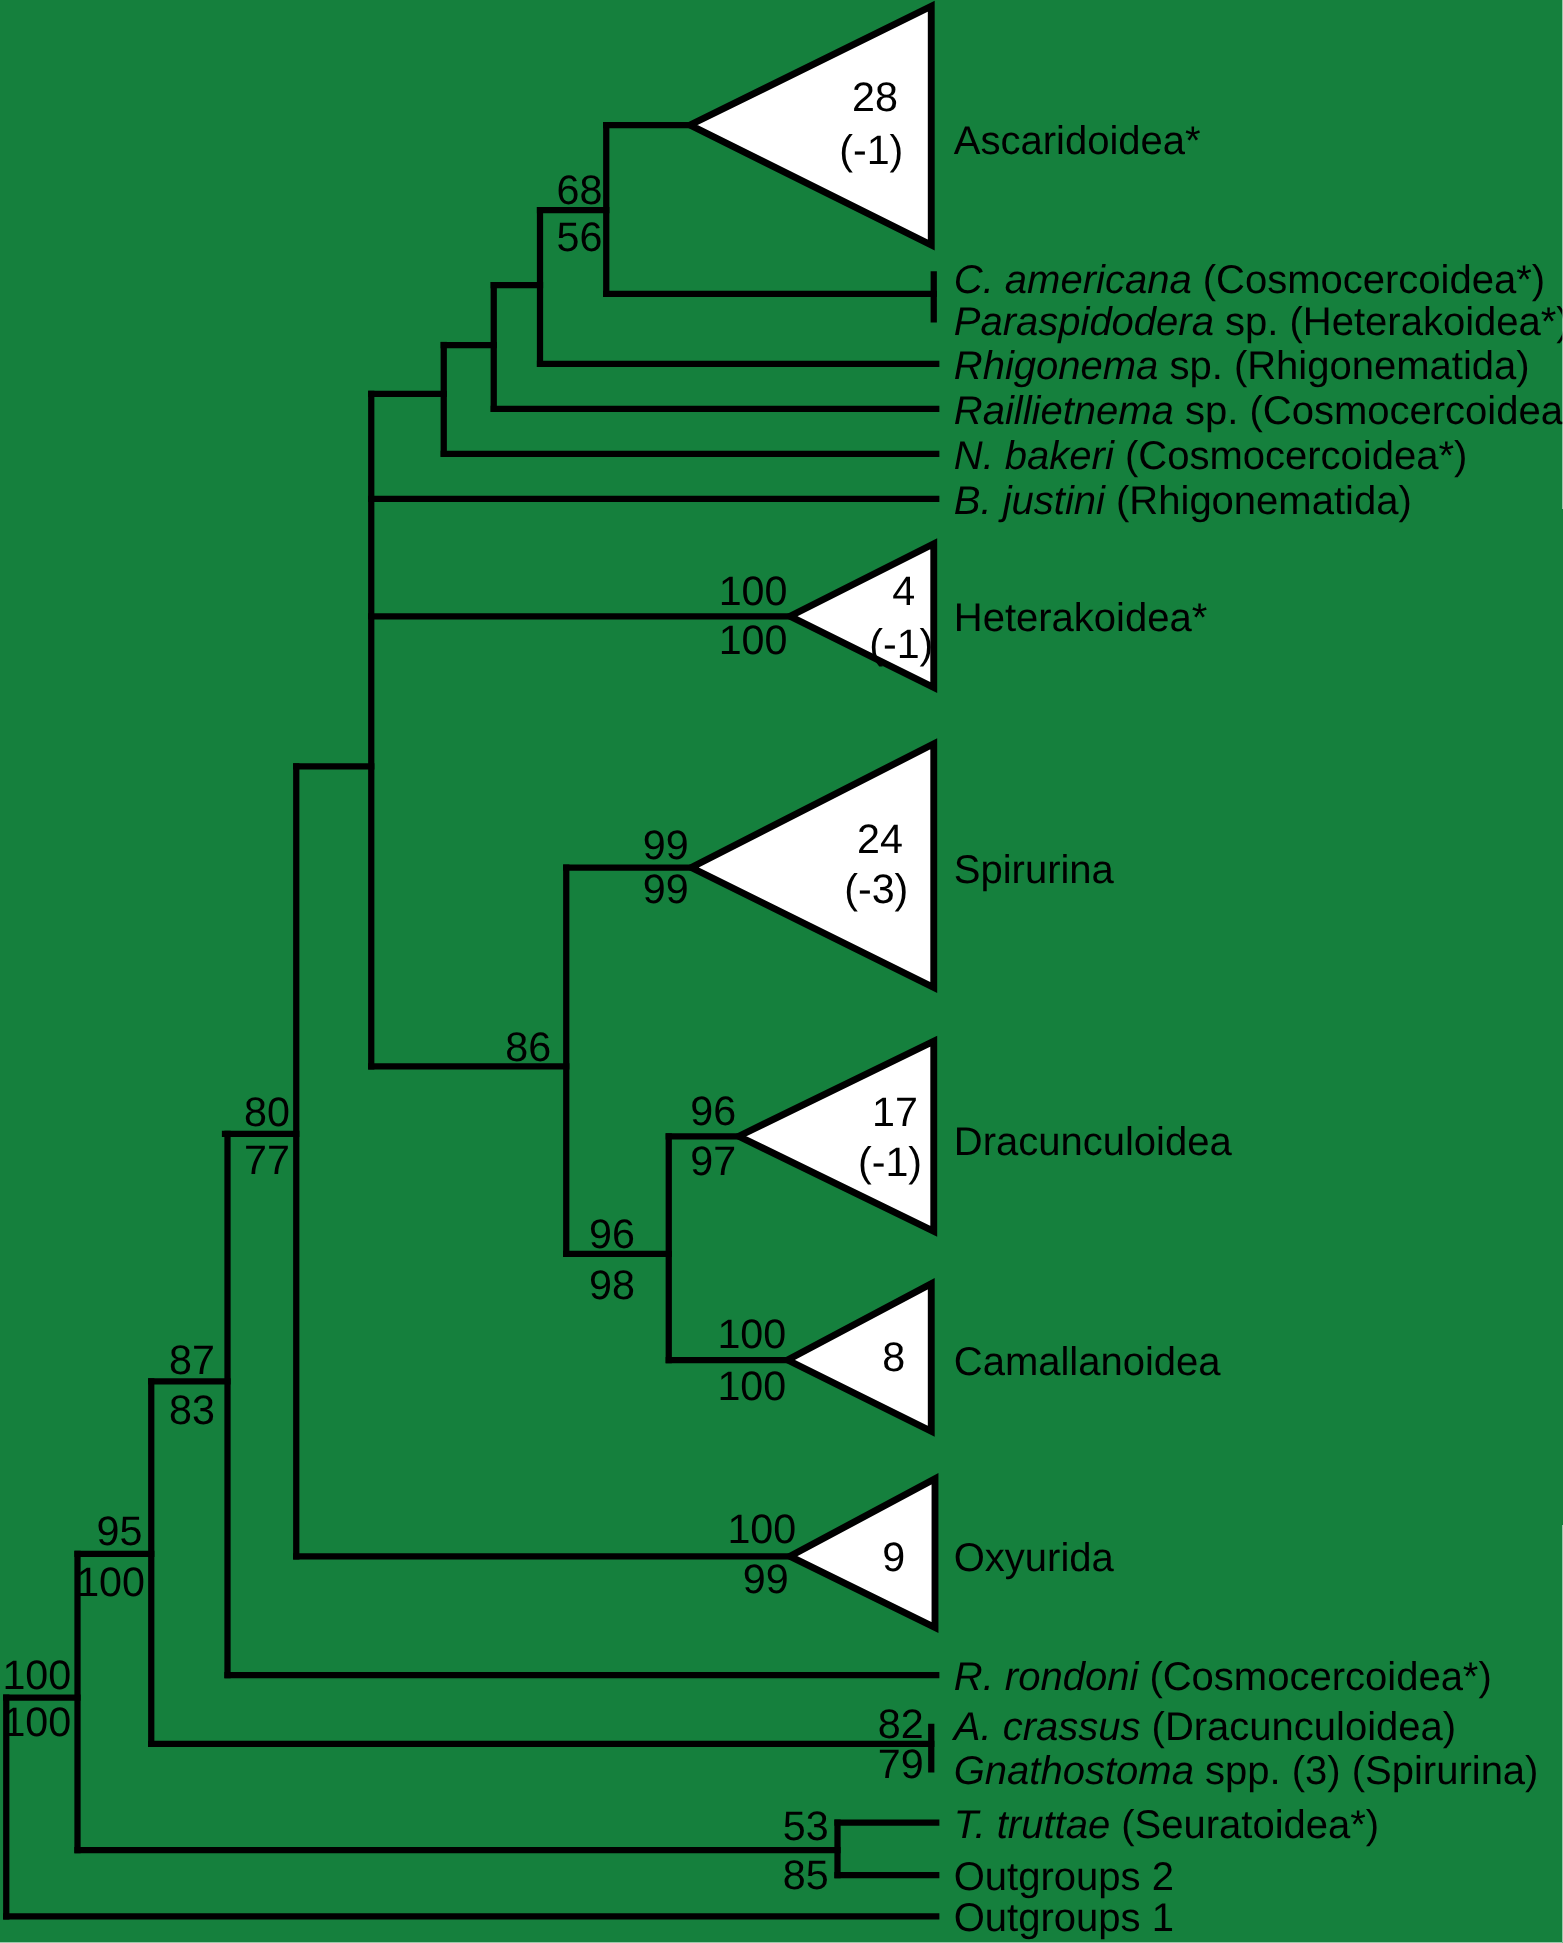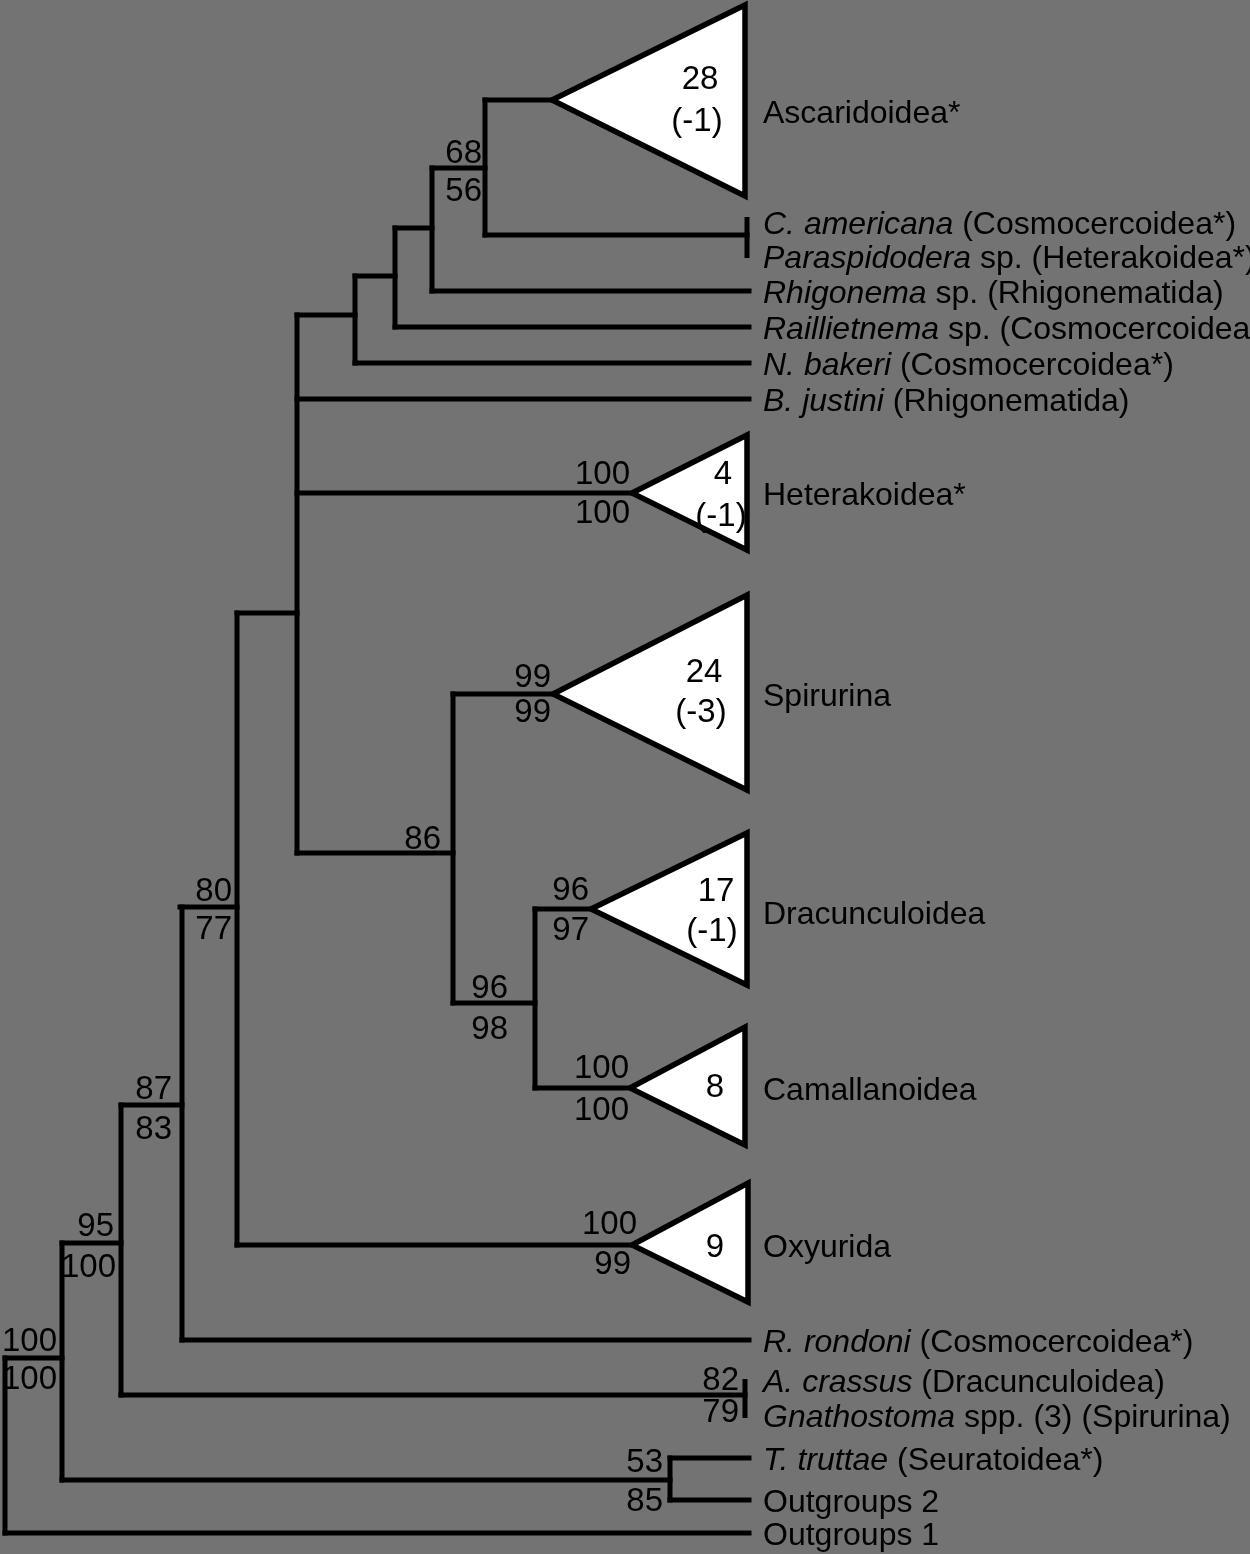--- a/index.html
+++ b/index.html
@@ -1,16 +1,16 @@
 <!DOCTYPE html>
 <html><head>
 <meta charset="utf-8">
 <style>
   html,body{margin:0;padding:0;background:#ffffff;}
-  .fig-wrap{width:1250px;height:1554px;overflow:hidden;background:#737373;position:relative;}
+  .fig-wrap{width:1250px;height:1554px;overflow:hidden;background:#15803d;position:relative;}
   svg{display:block;}
   .br{stroke:#000000;stroke-width:5;stroke-linecap:square;fill:none;}
   .bar{stroke:#000000;stroke-width:5;stroke-linecap:butt;fill:none;}
   .tri{fill:#ffffff;stroke:#000000;stroke-width:5.5;stroke-linejoin:miter;}
   text{font-family:"Liberation Sans","DejaVu Sans",sans-serif;fill:#000000;}
   .num{font-size:33px;}
   .tnum{font-size:33px;text-anchor:middle;}
   .lbl{font-size:32px;}
   .it{font-style:italic;}
 </style>

